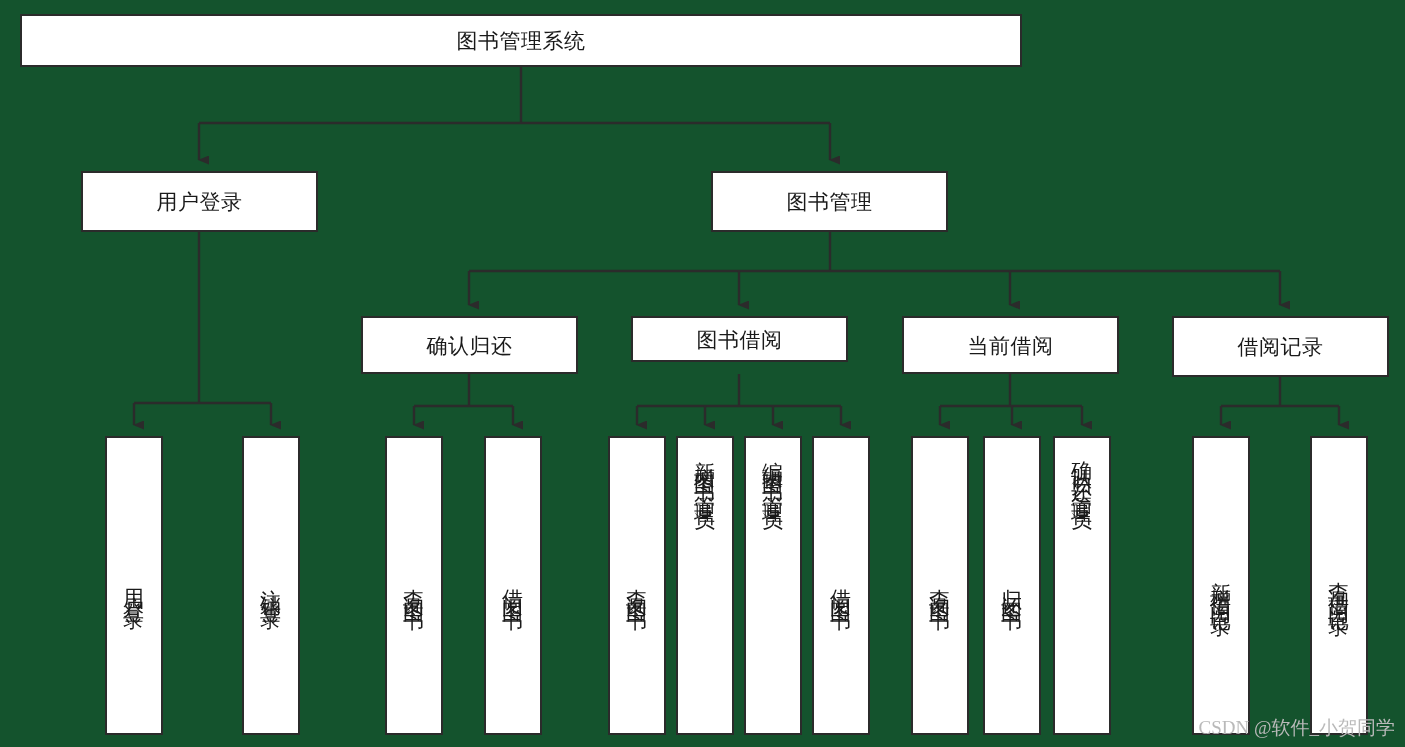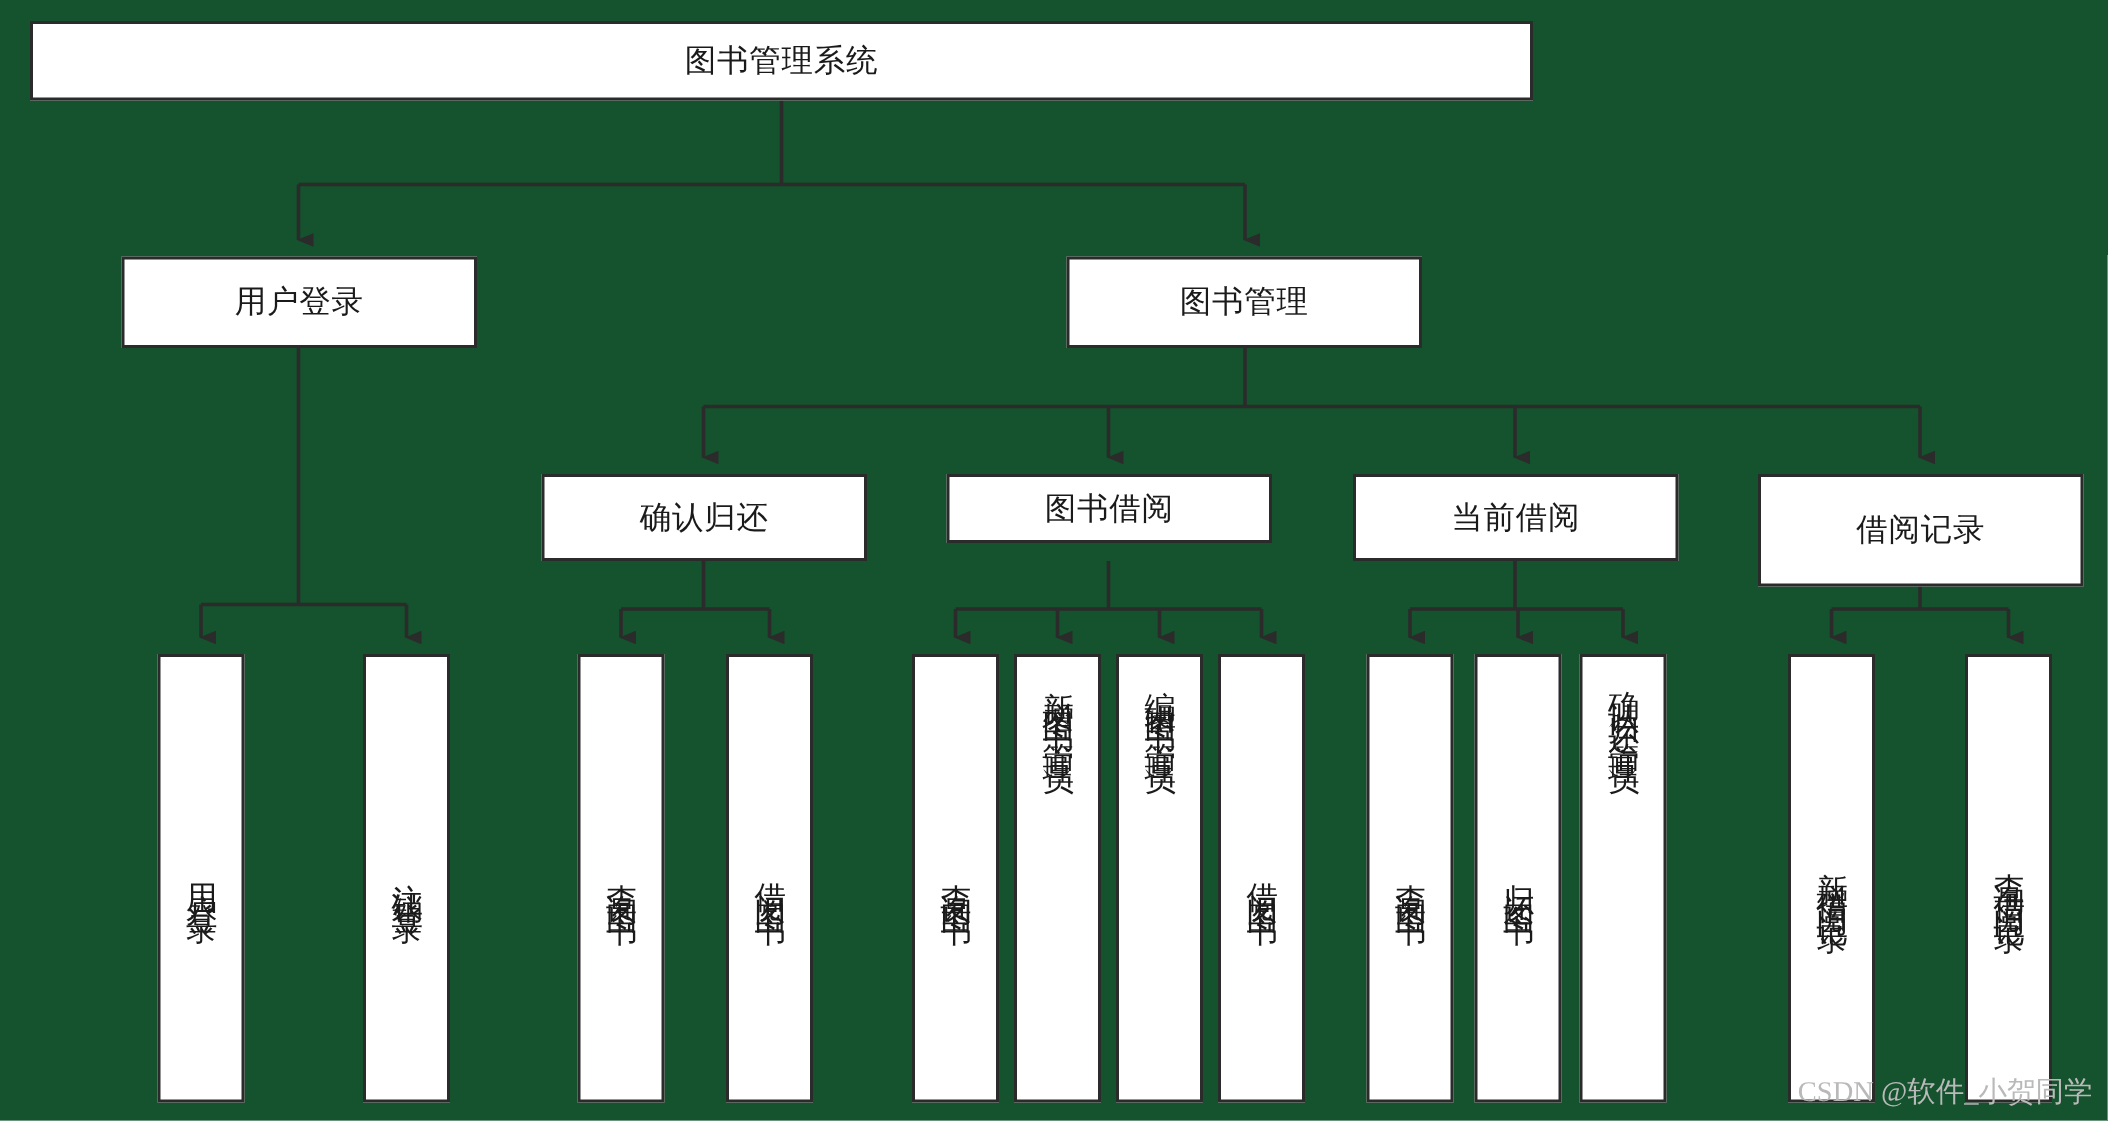--- a/index.html
+++ b/index.html
@@ -155,21 +155,21 @@
   </div>
 
   <div class="node-box" style="left:631px; top:316px; width:217px; height:46px;">
     <span class="node-label-h">图书借阅</span>
   </div>
 
   <div class="node-box" style="left:902px; top:316px; width:217px; height:58px;">
     <span class="node-label-h">当前借阅</span>
   </div>
 
-  <div class="node-box" style="left:1172px; top:316px; width:217px; height:75px;">
+  <div class="node-box" style="left:1172px; top:316px; width:217px; height:61px;">
     <span class="node-label-h">借阅记录</span>
   </div>
 
   <div class="node-box leaf centered" style="left:105px; top:436px; width:58px; height:299px;">
     <span class="node-label-v">用户登录</span>
   </div>
 
   <div class="node-box leaf centered" style="left:242px; top:436px; width:58px; height:299px;">
     <span class="node-label-v">注销登录</span>
   </div>

